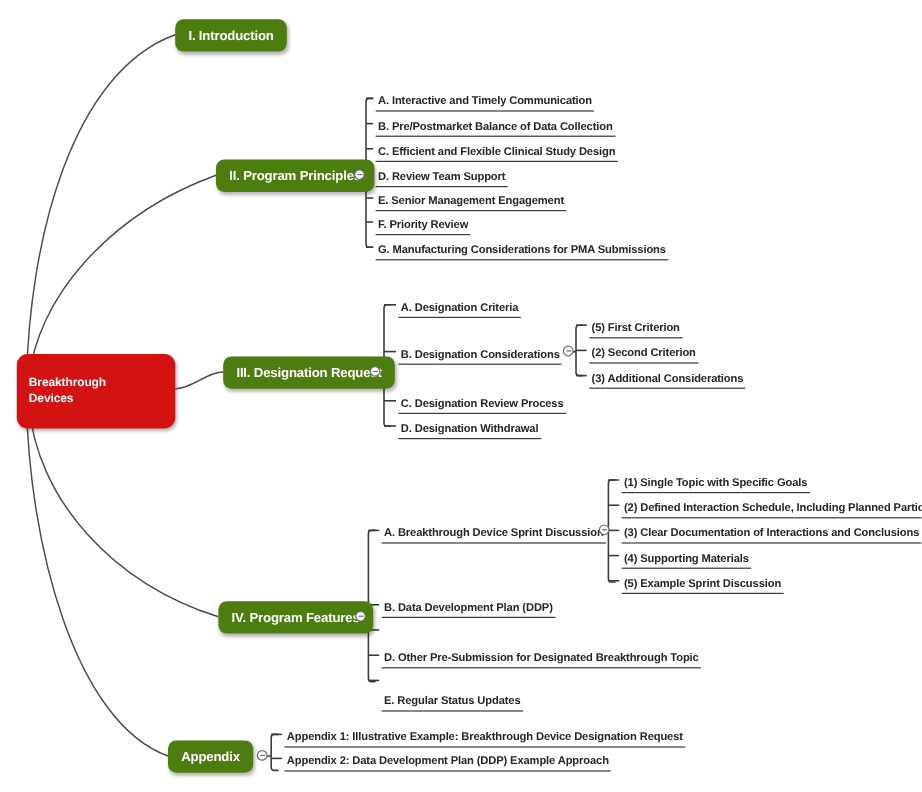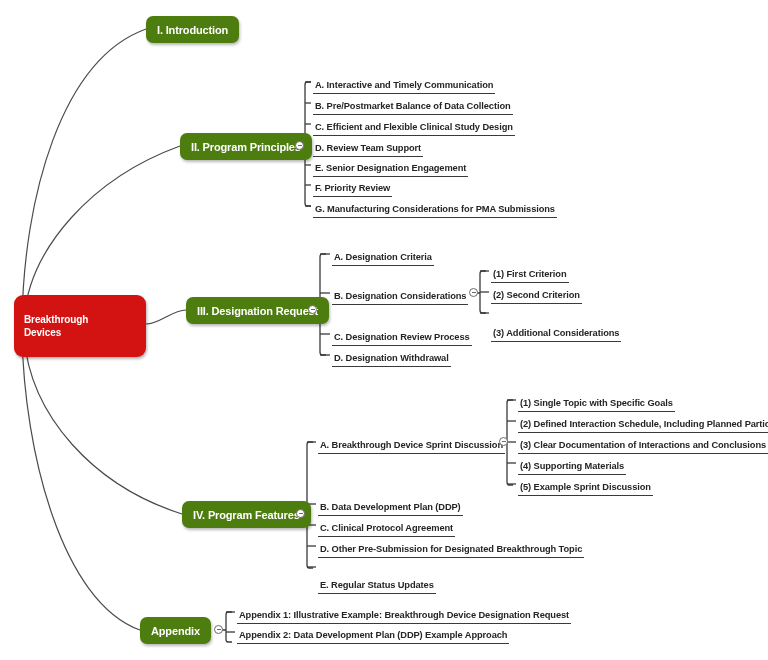--- a/index.html
+++ b/index.html
@@ -206,21 +206,21 @@
   <div class="leaf" style="left:313px; top:95px;">
     <span class="leaf-text">B. Pre/Postmarket Balance of Data Collection</span>
   </div>
   <div class="leaf" style="left:313px; top:137px;">
     <span class="leaf-text">D. Review Team Support</span>
   </div>
   <div class="leaf" style="left:313px; top:116px;">
     <span class="leaf-text">C. Efficient and Flexible Clinical Study Design</span>
   </div>
   <div class="leaf" style="left:313px; top:157px;">
-    <span class="leaf-text">E. Senior Designation Engagement</span>
+    <span class="leaf-text">E. Senior Management Engagement</span>
   </div>
   <div class="leaf" style="left:313px; top:177px;">
     <span class="leaf-text">F. Priority Review</span>
   </div>
   <div class="leaf" style="left:313px; top:198px;">
     <span class="leaf-text">G. Manufacturing Considerations for PMA Submissions</span>
   </div>
 
   <div class="leaf" style="left:332px; top:246px;">
     <span class="leaf-text">A. Designation Criteria</span>
@@ -230,39 +230,36 @@
   </div>
   <div class="toggle" style="left:469px; top:288px;"></div>
   <div class="leaf" style="left:332px; top:326px;">
     <span class="leaf-text">C. Designation Review Process</span>
   </div>
   <div class="leaf" style="left:332px; top:347px;">
     <span class="leaf-text">D. Designation Withdrawal</span>
   </div>
 
   <div class="leaf" style="left:491px; top:263px;">
-    <span class="leaf-text">(1) First Criterion</span>
+    <span class="leaf-text">(5) First Criterion</span>
   </div>
   <div class="leaf" style="left:491px; top:284px;">
     <span class="leaf-text">(2) Second Criterion</span>
   </div>
-  <div class="leaf" style="left:491px; top:322px;">
+  <div class="leaf" style="left:491px; top:305px;">
     <span class="leaf-text">(3) Additional Considerations</span>
   </div>
 
   <div class="leaf" style="left:318px; top:434px;">
     <span class="leaf-text">A. Breakthrough Device Sprint Discussion</span>
   </div>
   <div class="toggle" style="left:499px; top:437px;"></div>
   <div class="leaf" style="left:318px; top:496px;">
     <span class="leaf-text">B. Data Development Plan (DDP)</span>
   </div>
-  <div class="leaf" style="left:318px; top:517px;">
-    <span class="leaf-text">C. Clinical Protocol Agreement</span>
-  </div>
   <div class="leaf" style="left:318px; top:538px;">
     <span class="leaf-text">D. Other Pre-Submission for Designated Breakthrough Topic</span>
   </div>
   <div class="leaf" style="left:318px; top:574px;">
     <span class="leaf-text">E. Regular Status Updates</span>
   </div>
 
   <div class="leaf" style="left:518px; top:392px;">
     <span class="leaf-text">(1) Single Topic with Specific Goals</span>
   </div>

